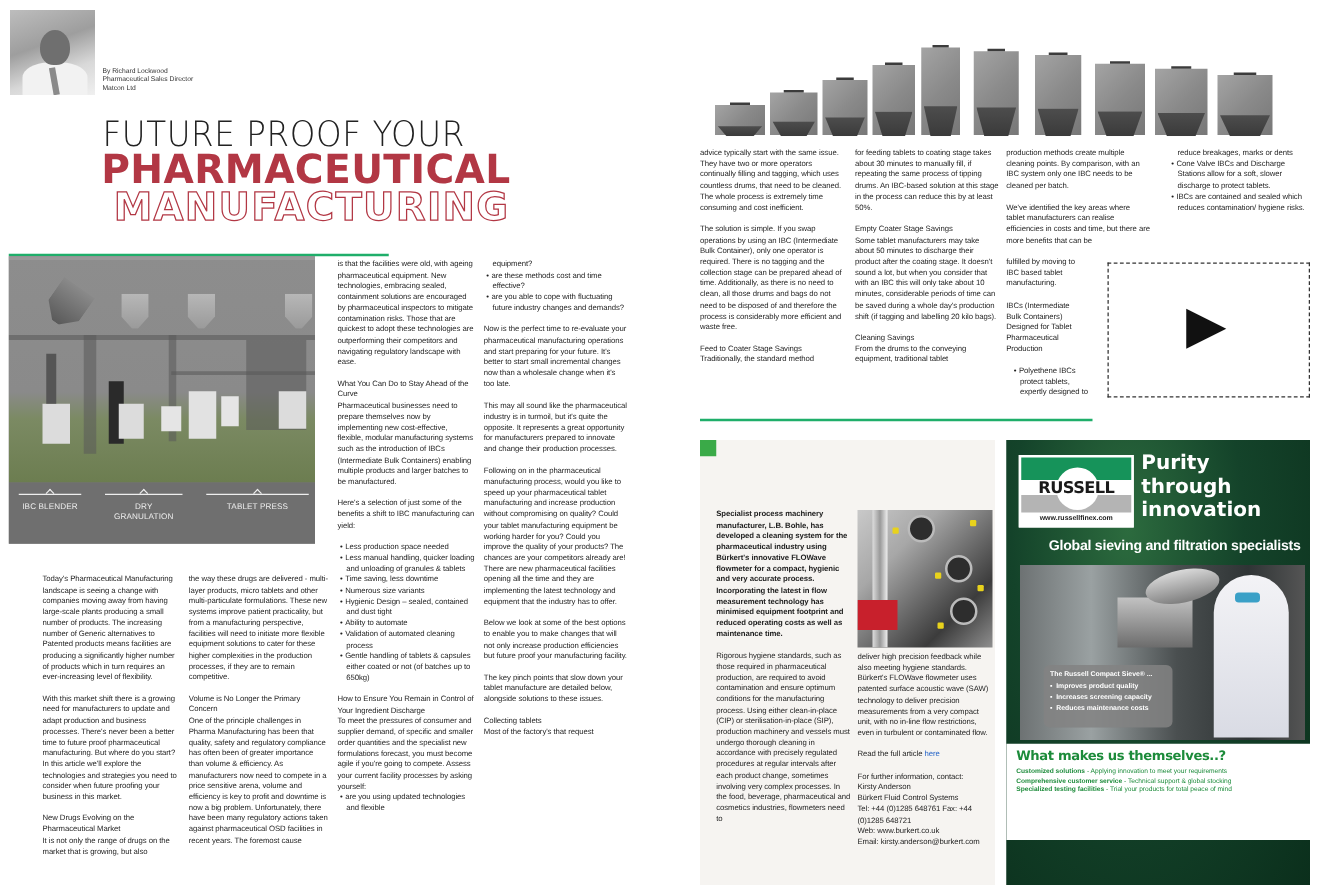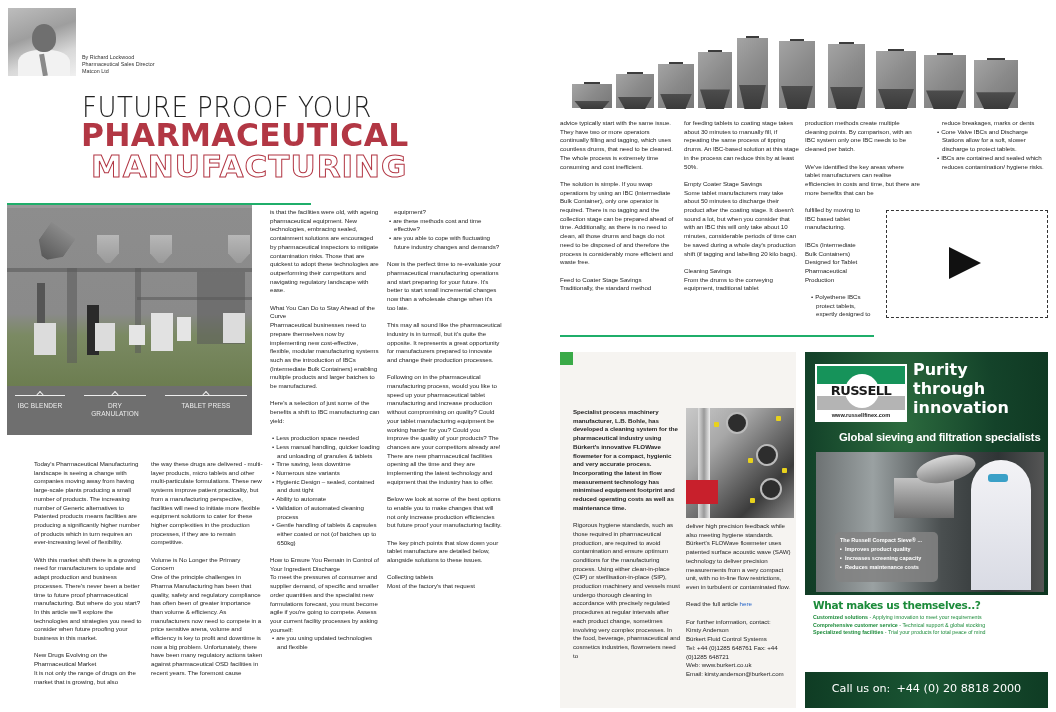--- a/index.html
+++ b/index.html
@@ -316,16 +316,13 @@
         <li>Reduces maintenance costs</li>
       </ul>
     </div>
   </div>
   <div id="russell-specialists">
     <h3>What makes us themselves..?</h3>
     <div class="spec-row"><b>Customized solutions</b><span> - Applying innovation to meet your requirements</span></div>
     <div class="spec-row"><b>Comprehensive customer service</b><span> - Technical support &amp; global stocking</span></div>
     <div class="spec-row"><b>Specialized testing facilities</b><span> - Trial your products for total peace of mind</span></div>
   </div>
-  <div id="russell-call">
-    <span>Call us on:</span><span class="num">+44 (0) 20 8818 2000</span>
-  </div>
 </div>
 
 </body></html>

